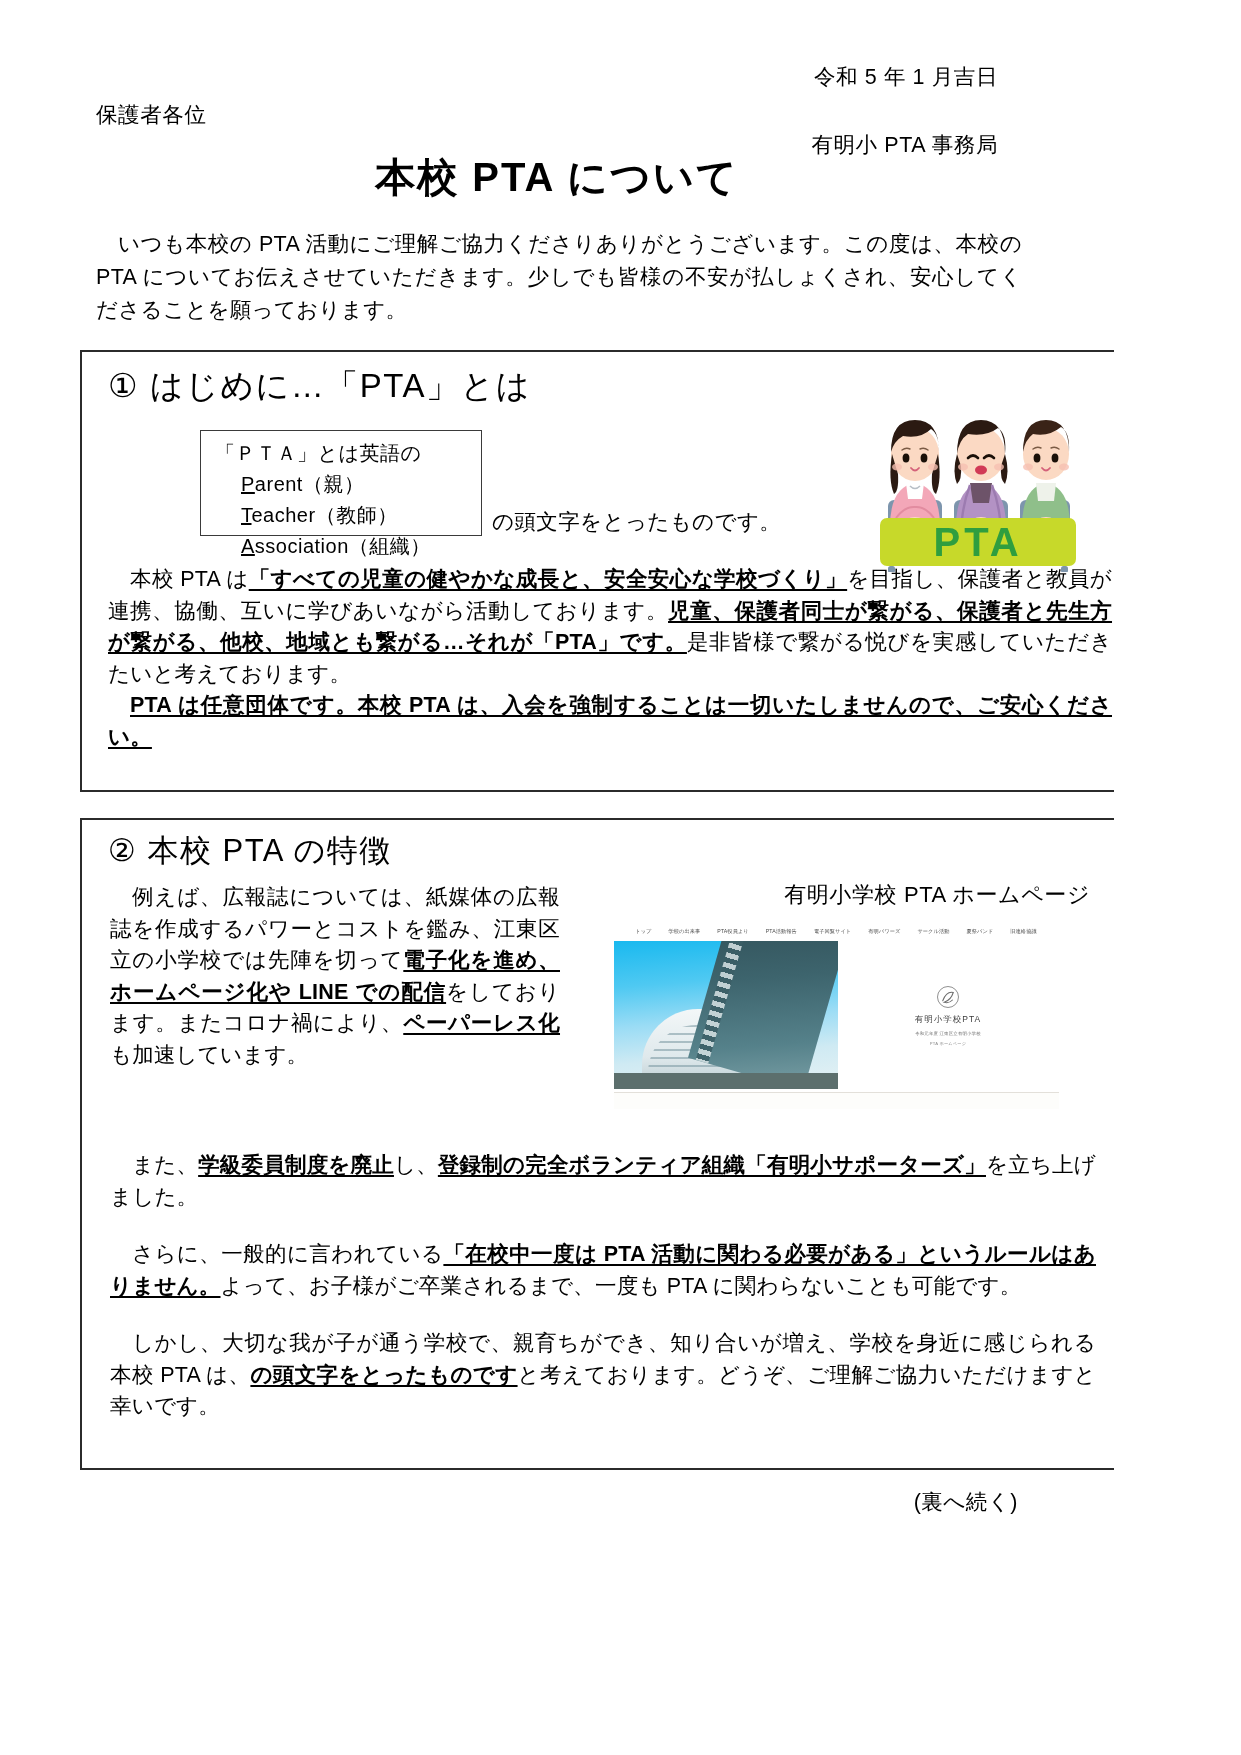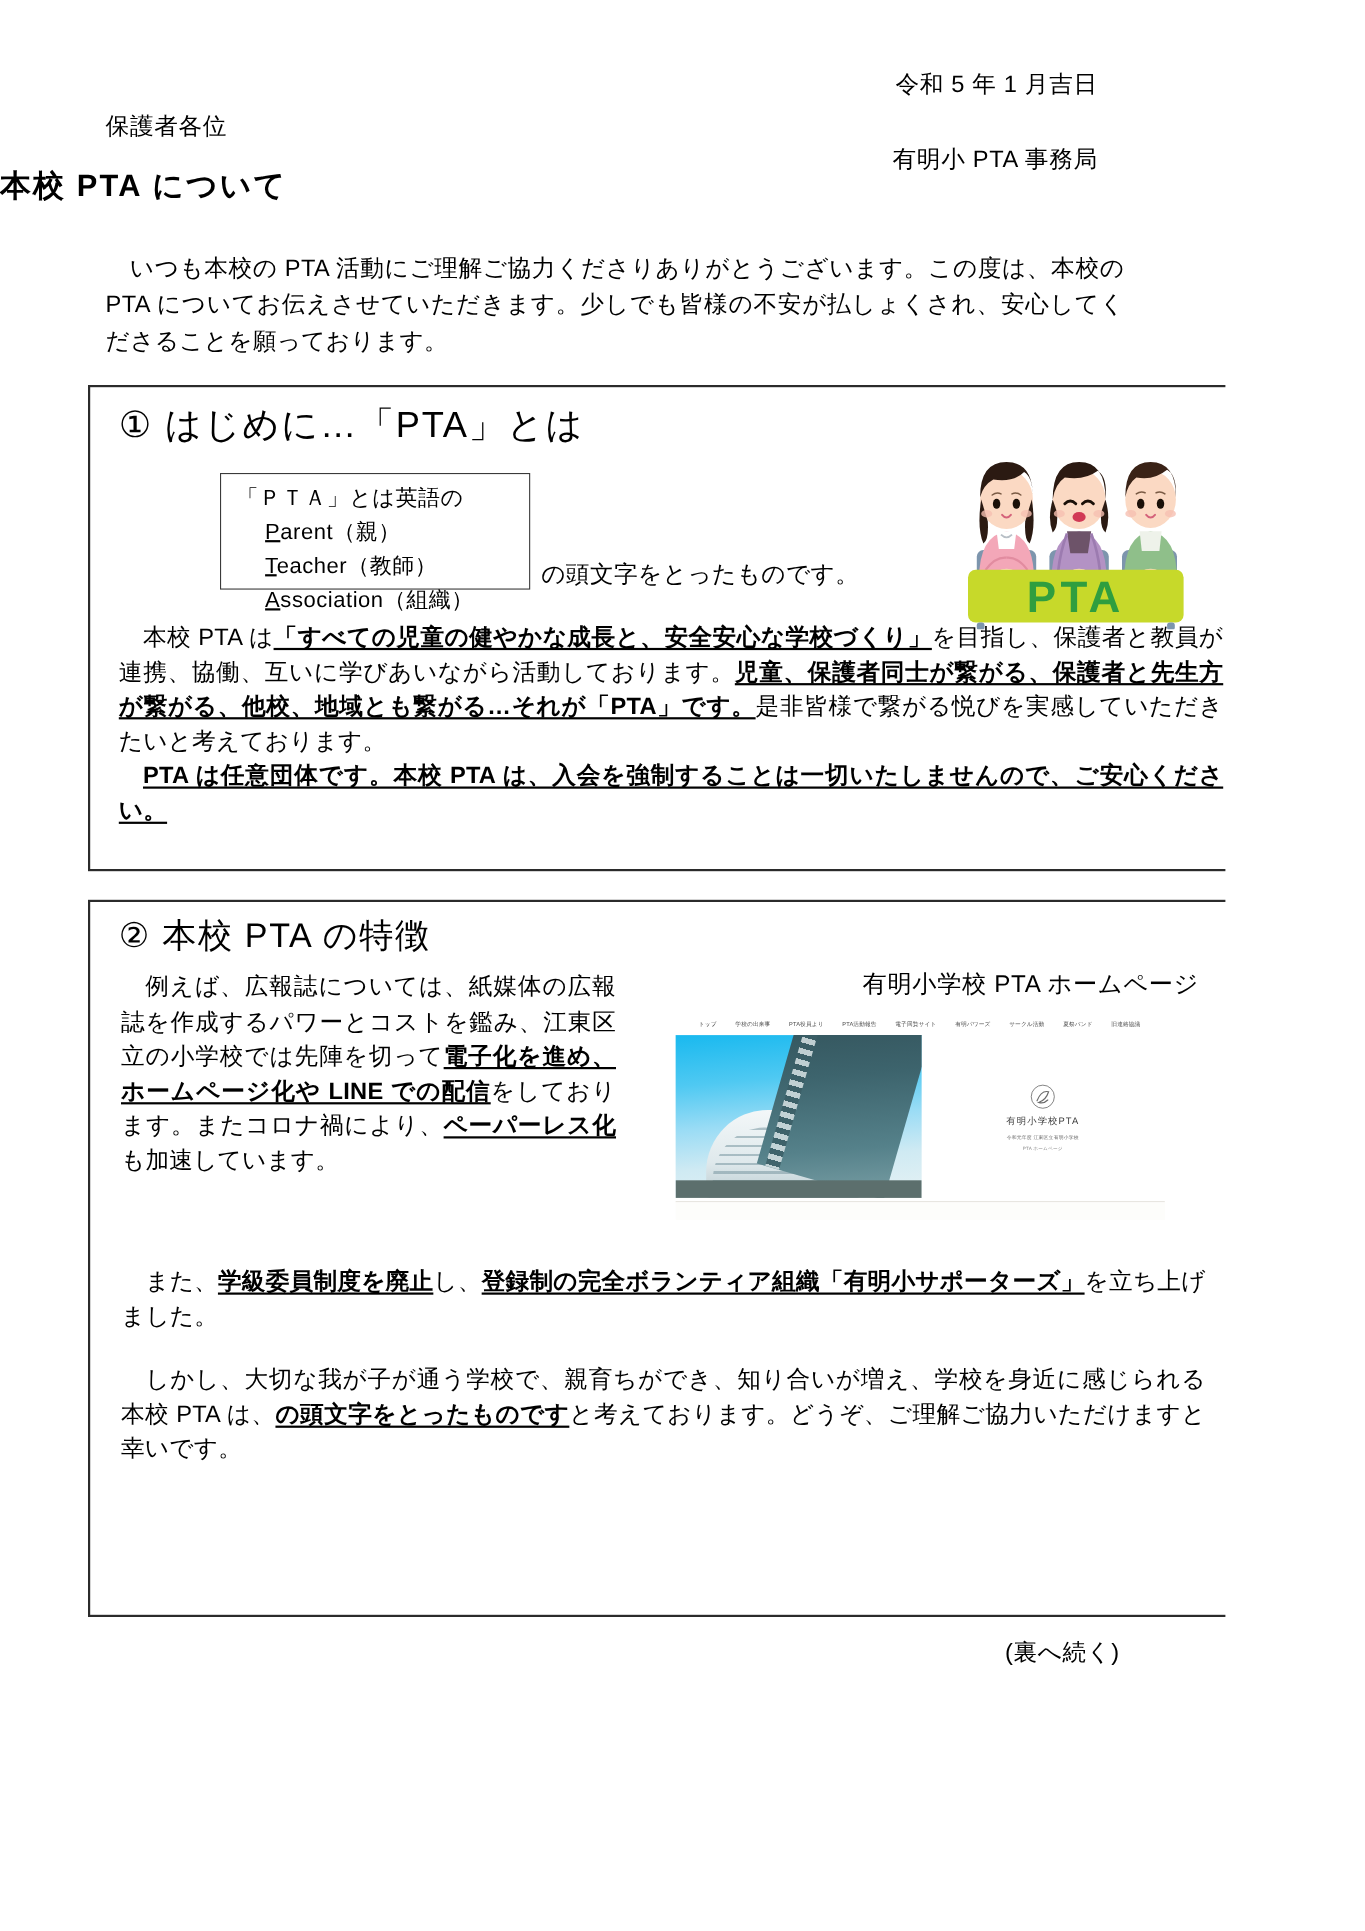--- a/index.html
+++ b/index.html
@@ -57,22 +57,22 @@
     font-size: 21.5px;
     letter-spacing: 0.6px;
     white-space: nowrap;
   }
 
   
   .doc-title {
     position: absolute;
     left: 0; right: 0;
     top: 150px;
-    text-align: left;
-    font-size: 28px;
+    text-align: center;
+    font-size: 40px;
     font-weight: bold;
     letter-spacing: 2px;
   }
 
   
   .intro {
     position: absolute;
     left: 96px;
     right: 92px;
     top: 228px;
@@ -479,19 +479,20 @@
           <div class="hp-sub1">令和元年度 江東区立有明小学校</div>
           <div class="hp-sub2">PTA ホームページ</div>
         </div>
         <div class="hp-rule"></div>
         <div class="hp-foot"></div>
       </div>
     </div>
 
     <div class="s2-full">
       <p><span class="ind">また、</span><b class="bu">学級委員制度を廃止</b><span>し、</span><b class="bu">登録制の完全ボランティア組織「有明小サポーターズ」</b><span>を立ち上げました。</span></p>
+      <p><span class="ind">さらに、一般的に言われている</span><b class="bu">「在校中一度は PTA 活動に関わる必要がある」というルールはありません。</b><span>よって、お子様がご卒業されるまで、一度も PTA に関わらないことも可能です。</span></p>
       <p><span class="ind">しかし、大切な我が子が通う学校で、親育ちができ、知り合いが増え、学校を身近に感じられる本校 PTA は、</span><b class="bu">の頭文字をとったものです</b><span>と考えております。どうぞ、ご理解ご協力いただけますと幸いです。</span></p>
     </div>
   </div>
 
   <div class="footer-note">(裏へ続く)</div>
 
 </div>
 
 </body></html>

